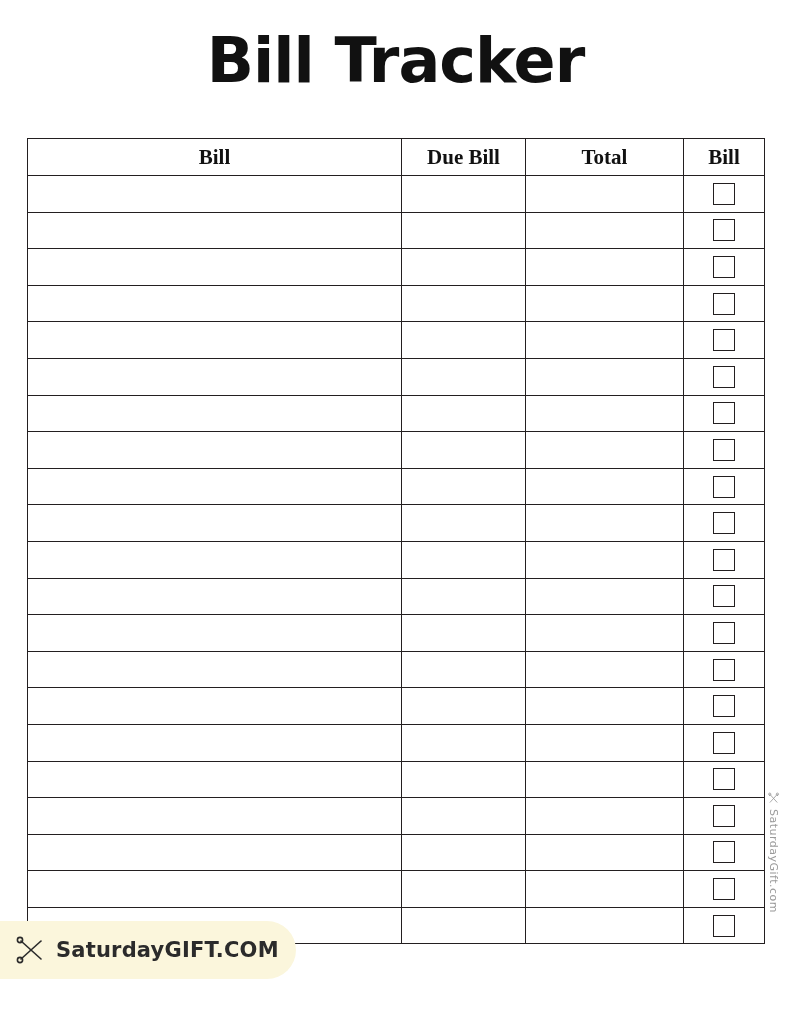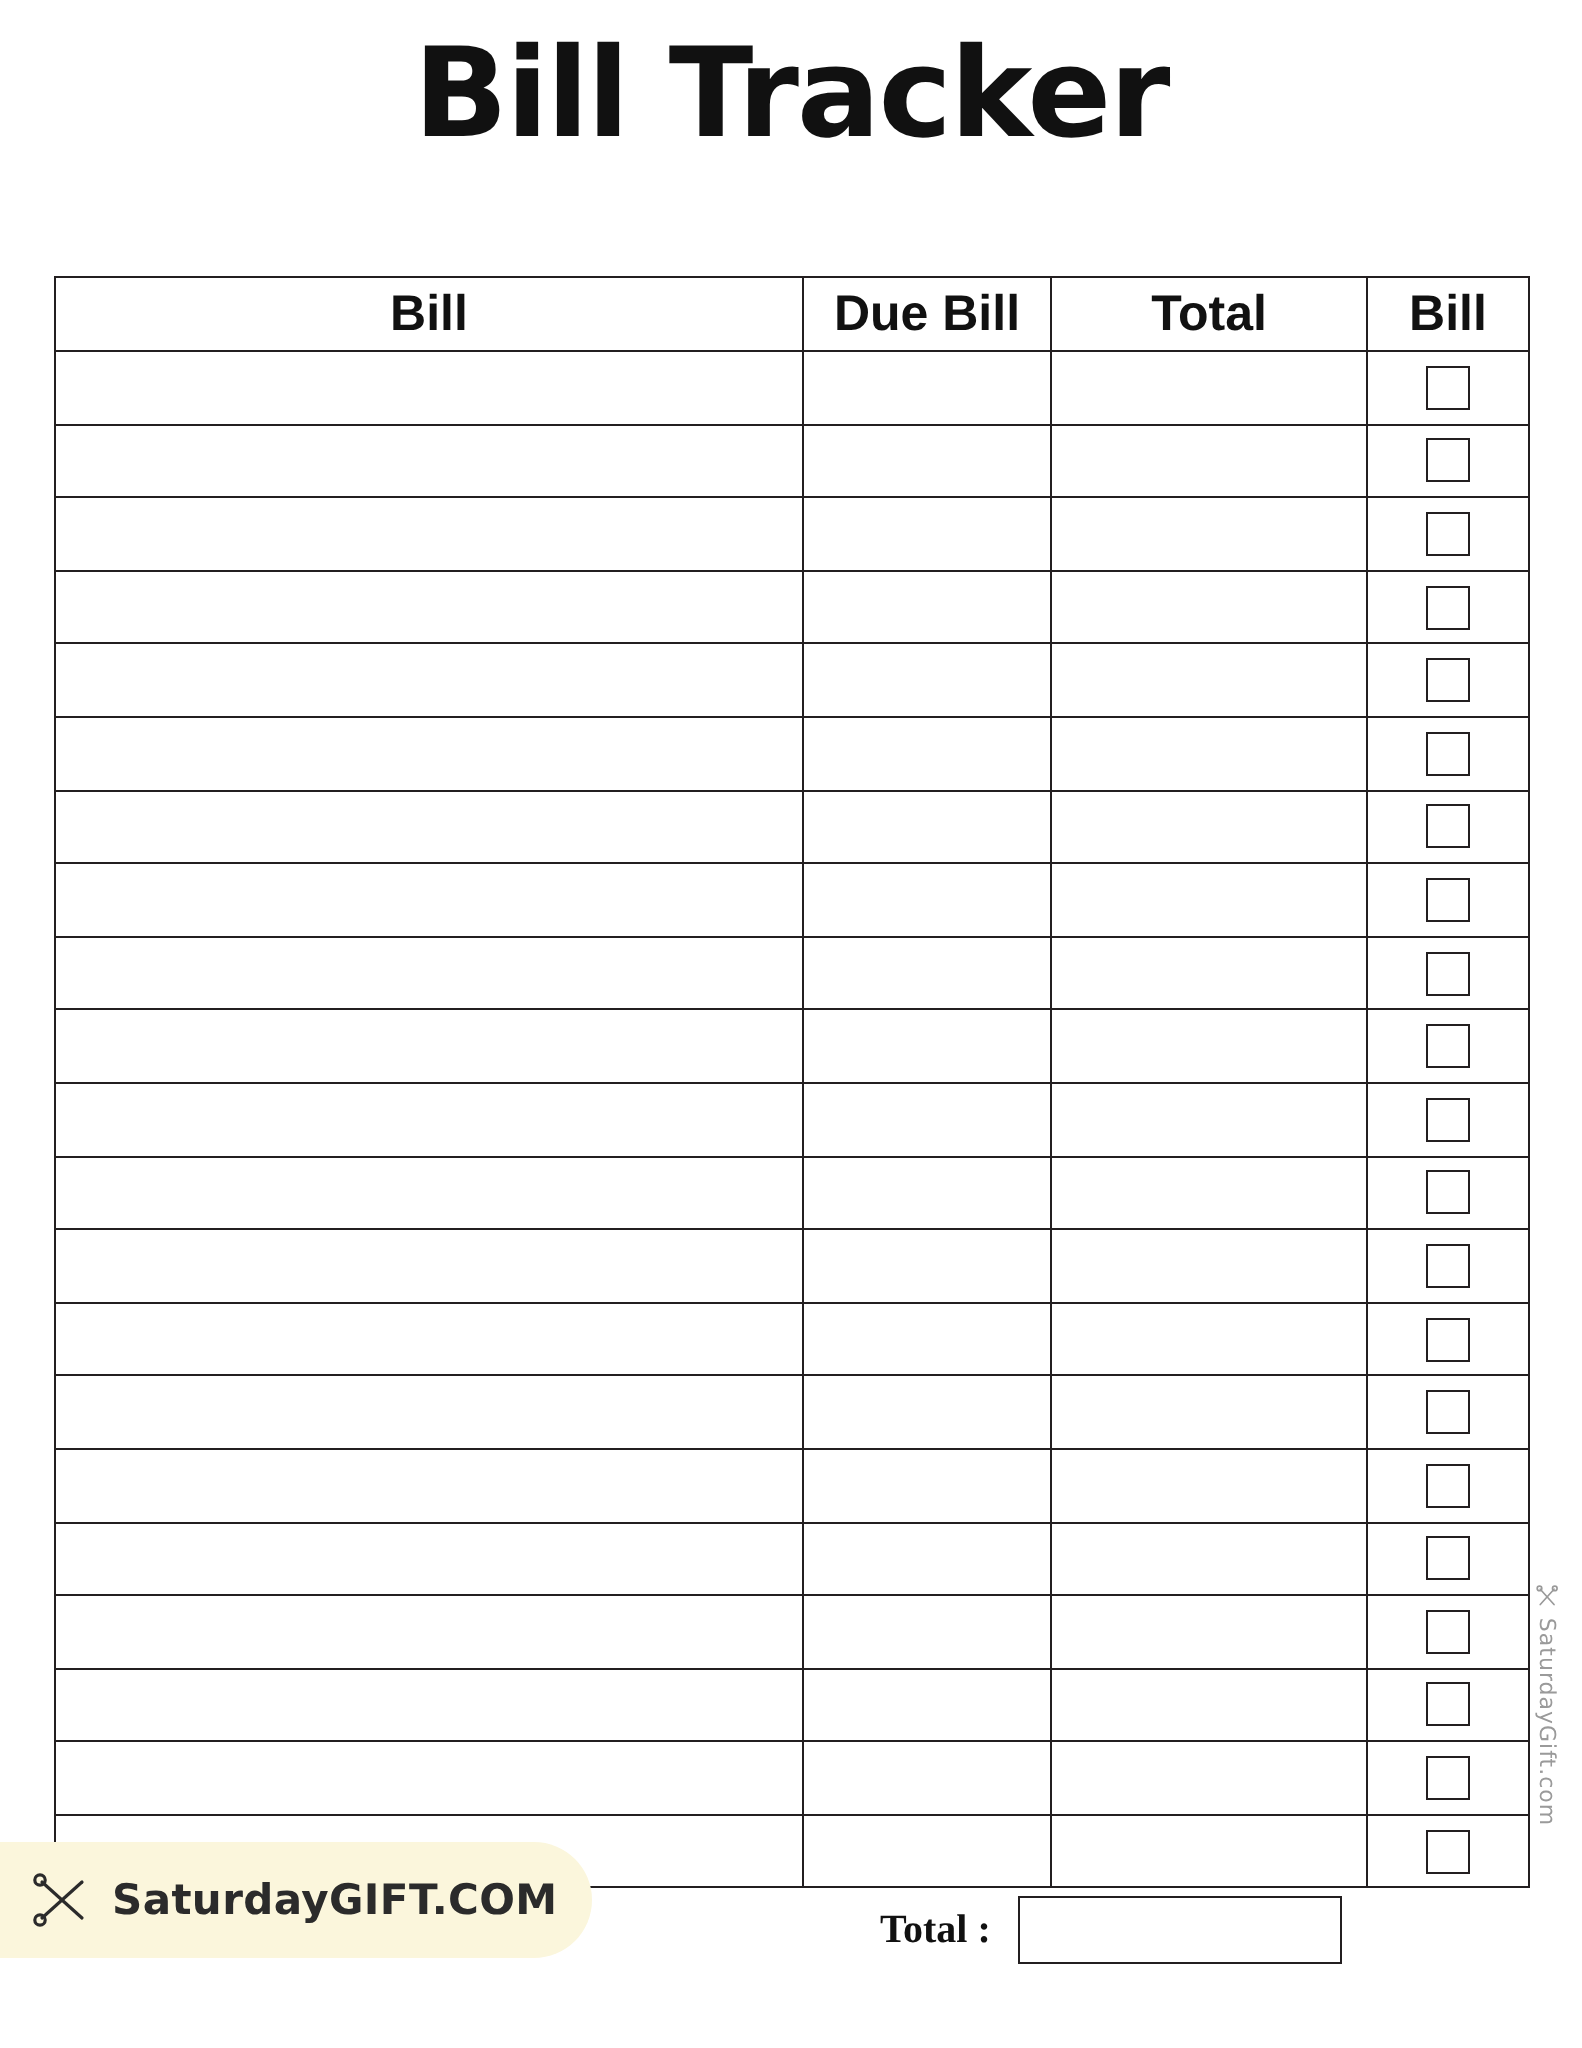--- a/index.html
+++ b/index.html
@@ -23,21 +23,21 @@
   }
 
   .title {
     text-align: center;
     font-family: "DejaVu Sans", sans-serif;
     font-weight: bold;
     font-size: 62px;
     letter-spacing: -1px;
     color: #111111;
     margin: 0;
-    padding-top: 14px;
+    padding-top: 28px;
     line-height: 1.05;
   }
 
   .table-wrap {
     position: absolute;
     left: 27px;
     top: 138px;
     width: 737px;
   }
 
@@ -49,23 +49,23 @@
 
   table.bill-table th,
   table.bill-table td {
     border: 1px solid #231f20;
     padding: 0;
     margin: 0;
   }
 
   table.bill-table th {
     height: 36px;
-    font-family: Liberation Sans, sans-serif;
+    font-family: Liberation Serif, serif;
     font-weight: bold;
-    font-size: 25px;
+    font-size: 21px;
     color: #111111;
     text-align: center;
     vertical-align: middle;
   }
 
   table.bill-table td {
     height: 35.6px;
   }
 
   col.col-bill    { width: 374px; }
@@ -378,24 +378,20 @@
           <circle cx="6" cy="7" r="2.6"></circle>
           <circle cx="6" cy="27" r="2.6"></circle>
         </g>
       </svg>
     </span>
     <span class="brand-text">
       <span class="b-sat">SaturdayGIFT.COM</span>
     </span>
   </div>
 
-  <div class="total-row">
-    <span class="total-label">Total :</span>
-    <span class="total-box"></span>
-  </div>
 
   <div class="side-watermark">
     <span class="wm-inner">
       <span class="wm-mark">
         <svg viewBox="0 0 34 34" width="13" height="13" aria-hidden="true">
           <g stroke="#9a9a9a" stroke-width="2.2" fill="none" stroke-linecap="round">
             <line x1="7" y1="8" x2="27" y2="26"></line>
             <line x1="7" y1="26" x2="27" y2="8"></line>
             <circle cx="6" cy="7" r="3"></circle>
             <circle cx="6" cy="27" r="3"></circle>

